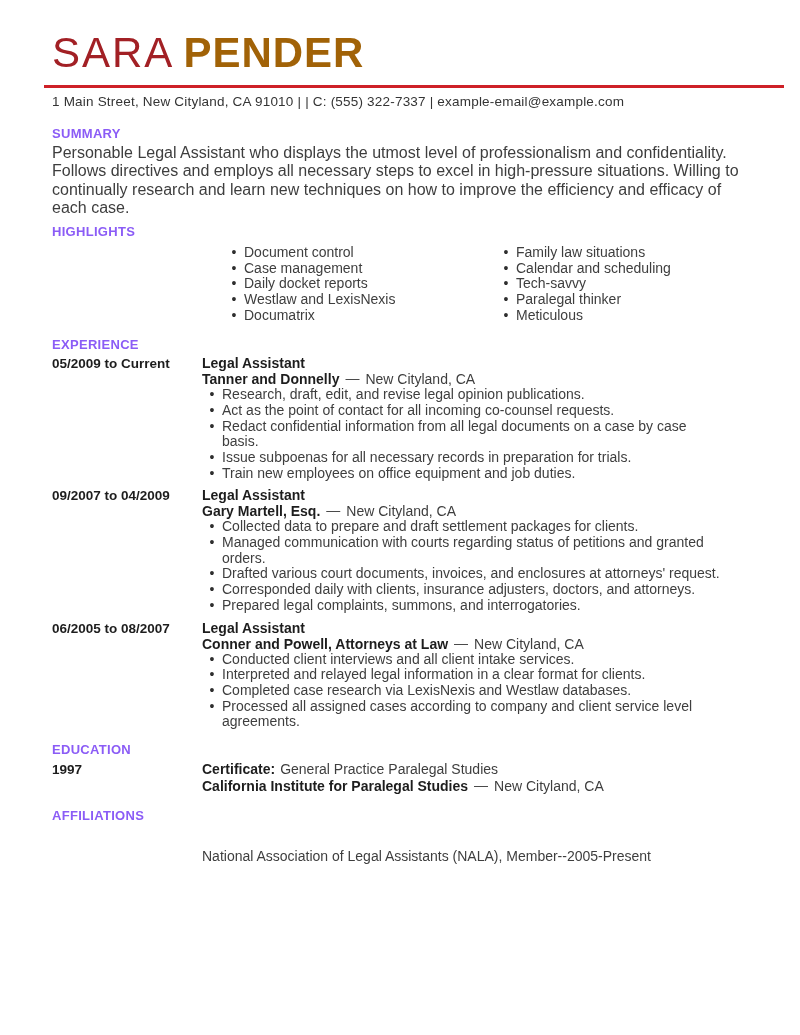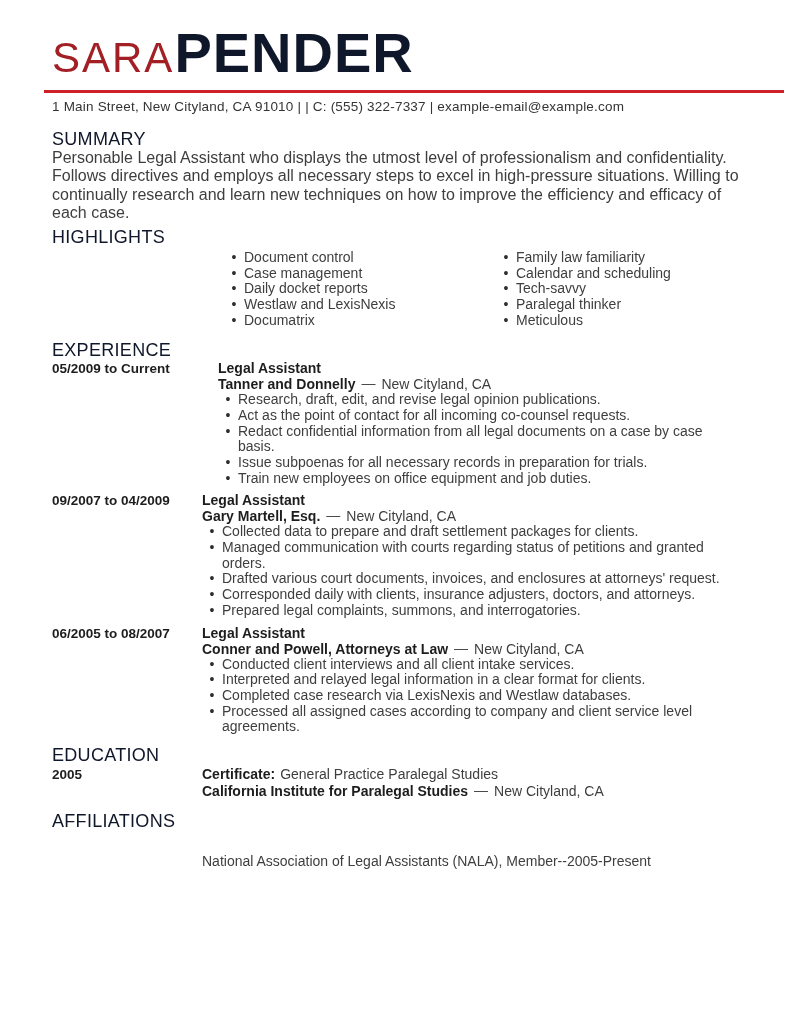--- a/index.html
+++ b/index.html
@@ -9,27 +9,27 @@
     box-sizing:border-box;
     padding:33px 46px 0 52px;
     background:#ffffff;
     font-family:"Liberation Sans", sans-serif;
     color:#3e3e3e;
     overflow:hidden;
   }
   
   .name-line { line-height:40px; white-space:nowrap; }
   .first-name { font-size:42px; font-weight:400; color:#a22025; letter-spacing:2px; }
-  .last-name  { font-size:56px; font-weight:700; color:#0f172a; letter-spacing:1px; }
+  .last-name  { font-size:42px; font-weight:700; color:#a16207; letter-spacing:1px; margin-left:9px; }
   .header-rule { width:740px; height:3px; background:#ce2027; margin:3px 0 0 -8px; }
   .contact-line { margin-top:6px; font-size:13.5px; line-height:16px; color:#343434; letter-spacing:0.2px; }
 
   
   .section-heading {
-    font-size:18px; font-weight:400; color:#0f172a;
+    font-size:13px; font-weight:700; color:#8b5cf6;
     line-height:16px; letter-spacing:0.3px;
   }
   .sh-summary    { margin-top:16px; }
   .sh-highlights { margin-top:7px; }
   .sh-experience { margin-top:14px; }
   .sh-education  { margin-top:12px; }
   .sh-affiliations { margin-top:13px; }
 
   
   .summary-text { margin-top:2px; font-size:16px; line-height:18.3px; width:696px; color:#3e3e3e; }
@@ -38,21 +38,21 @@
   .hl-wrap { display:flex; margin-top:5px; margin-left:172px; }
   .hl-col  { width:272px; }
   .hl-col2 { width:250px; }
   .li { display:flex; font-size:14px; line-height:15.6px; }
   .li .b  { flex:0 0 20px; text-align:center; color:#2e2e2e; }
   .li .bt { flex:1; }
 
   
   .row { display:flex; }
   .row-job { margin-top:6px;justify-content:space-between; }
-  .row-first { margin-top:2px;gap:16px; }
+  .row-first { margin-top:2px; }
   .col-left {
     flex:0 0 150px; font-size:13.5px; font-weight:700; color:#1d1d1d;
     line-height:16px; padding-top:1px;
   }
   .col-right { flex:1; }
   .job-title { font-size:14px; font-weight:700; color:#1d1d1d; line-height:16px; }
   .company-line { font-size:14px; line-height:16px; color:#3e3e3e; }
   .company { font-weight:700; color:#1d1d1d; }
   .dash { color:#4a4a4a; padding:0 6px; position:relative; top:-1px; }
   .bullets .li { line-height:15.7px; }
@@ -99,21 +99,21 @@
           <span class="bt">Westlaw and LexisNexis</span>
         </div>
       <div class="li">
           <span class="b">•</span>
           <span class="bt">Documatrix</span>
         </div>
     </div>
     <div class="hl-col hl-col2">
       <div class="li">
           <span class="b">•</span>
-          <span class="bt">Family law familiarity</span>
+          <span class="bt">Family law situations</span>
         </div>
       <div class="li">
           <span class="b">•</span>
           <span class="bt">Calendar and scheduling</span>
         </div>
       <div class="li">
           <span class="b">•</span>
           <span class="bt">Tech-savvy</span>
         </div>
       <div class="li">
@@ -216,21 +216,21 @@
         <div class="li">
             <span class="b">•</span>
             <span class="bt">Processed all assigned cases according to company and client service level agreements.</span>
           </div>
       </div>
     </div>
   </div>
 
   <div class="section-heading sh-education">EDUCATION</div>
   <div class="row" style="margin-top:3px;">
-    <div class="col-left">2005</div>
+    <div class="col-left">1997</div>
     <div class="col-right">
       <div class="edu-line">
         <span class="cred-label">Certificate:</span><span>General Practice Paralegal Studies</span>
       </div>
       <div class="edu-line">
         <span class="company">California Institute for Paralegal Studies</span><span class="dash">—</span><span>New Cityland, CA</span>
       </div>
     </div>
   </div>
 

